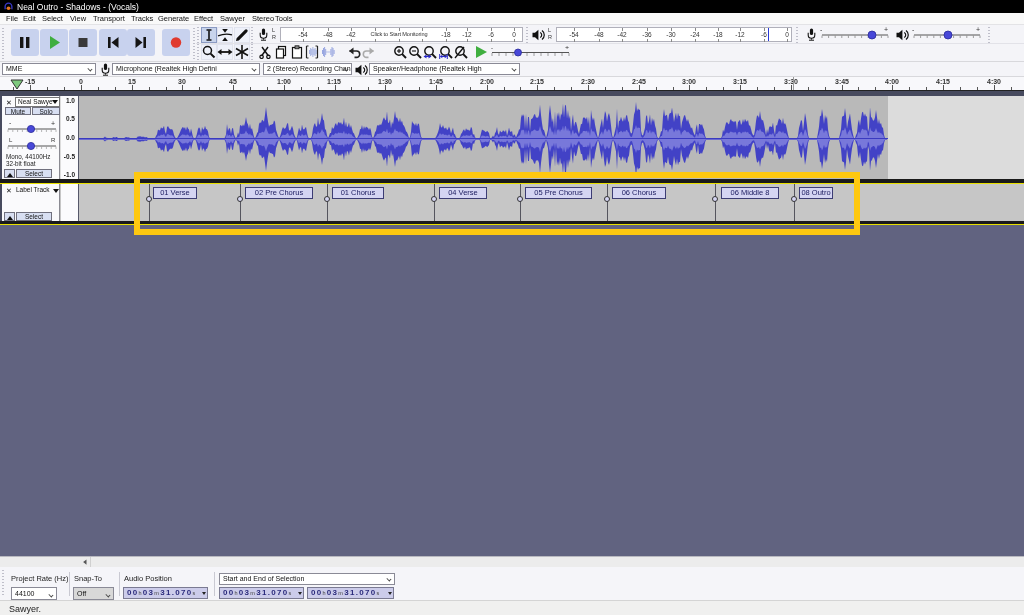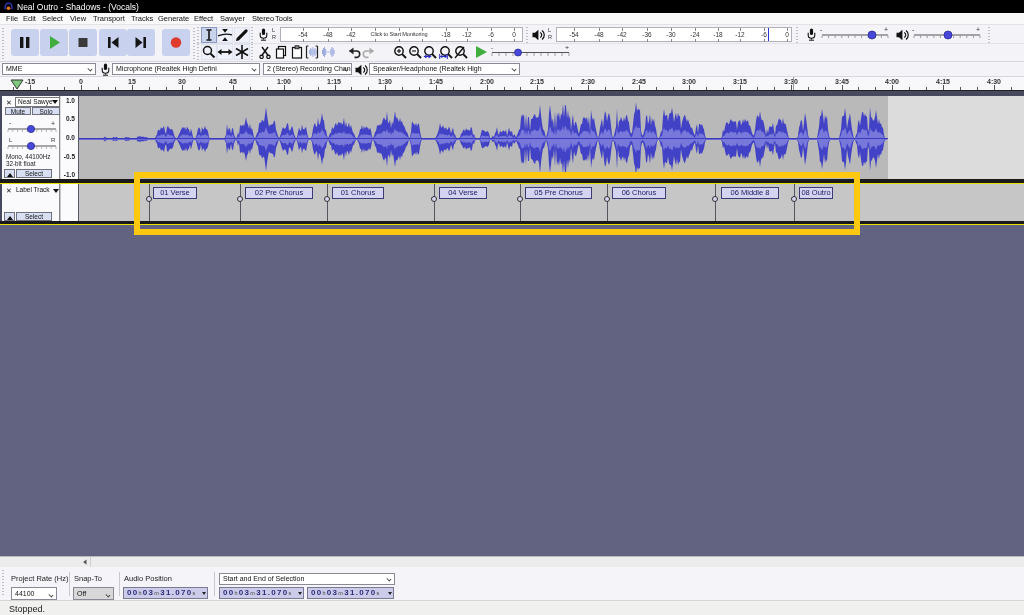--- a/index.html
+++ b/index.html
@@ -635,14 +635,14 @@
  <div class="combo" style="left:73px;top:20px;width:41px;height:13px;line-height:11px;background:#d8d8d8">Off<div class="chev" style="top:5px"></div></div>
  <div class="sep" style="left:119px;top:5px;height:24px"></div>
  <div class="slabel" style="left:124px">Audio Position</div>
  <div class="sep" style="left:214px;top:5px;height:24px"></div>
  <div class="combo" style="left:219px;top:6px;width:176px;height:12px">Start and End of Selection<div class="chev"></div></div>
 </div>
 <div class="tfield" style="left:123px;width:85px"><span>00<small>h</small>03<small>m</small>31.070<small>s</small></span><i class="tfc"></i></div>
 <div class="tfield" style="left:219px;width:85px"><span>00<small>h</small>03<small>m</small>31.070<small>s</small></span><i class="tfc"></i></div>
 <div class="tfield" style="left:307px;width:87px"><span>00<small>h</small>03<small>m</small>31.070<small>s</small></span><i class="tfc"></i></div>
 <div class="abs statusbar">
-    <span style="position:absolute;left:9px;top:3px">Stopped.</span>
+    <span style="position:absolute;left:9px;top:3px">Sawyer.</span>
   </div>
 
 </body></html>

